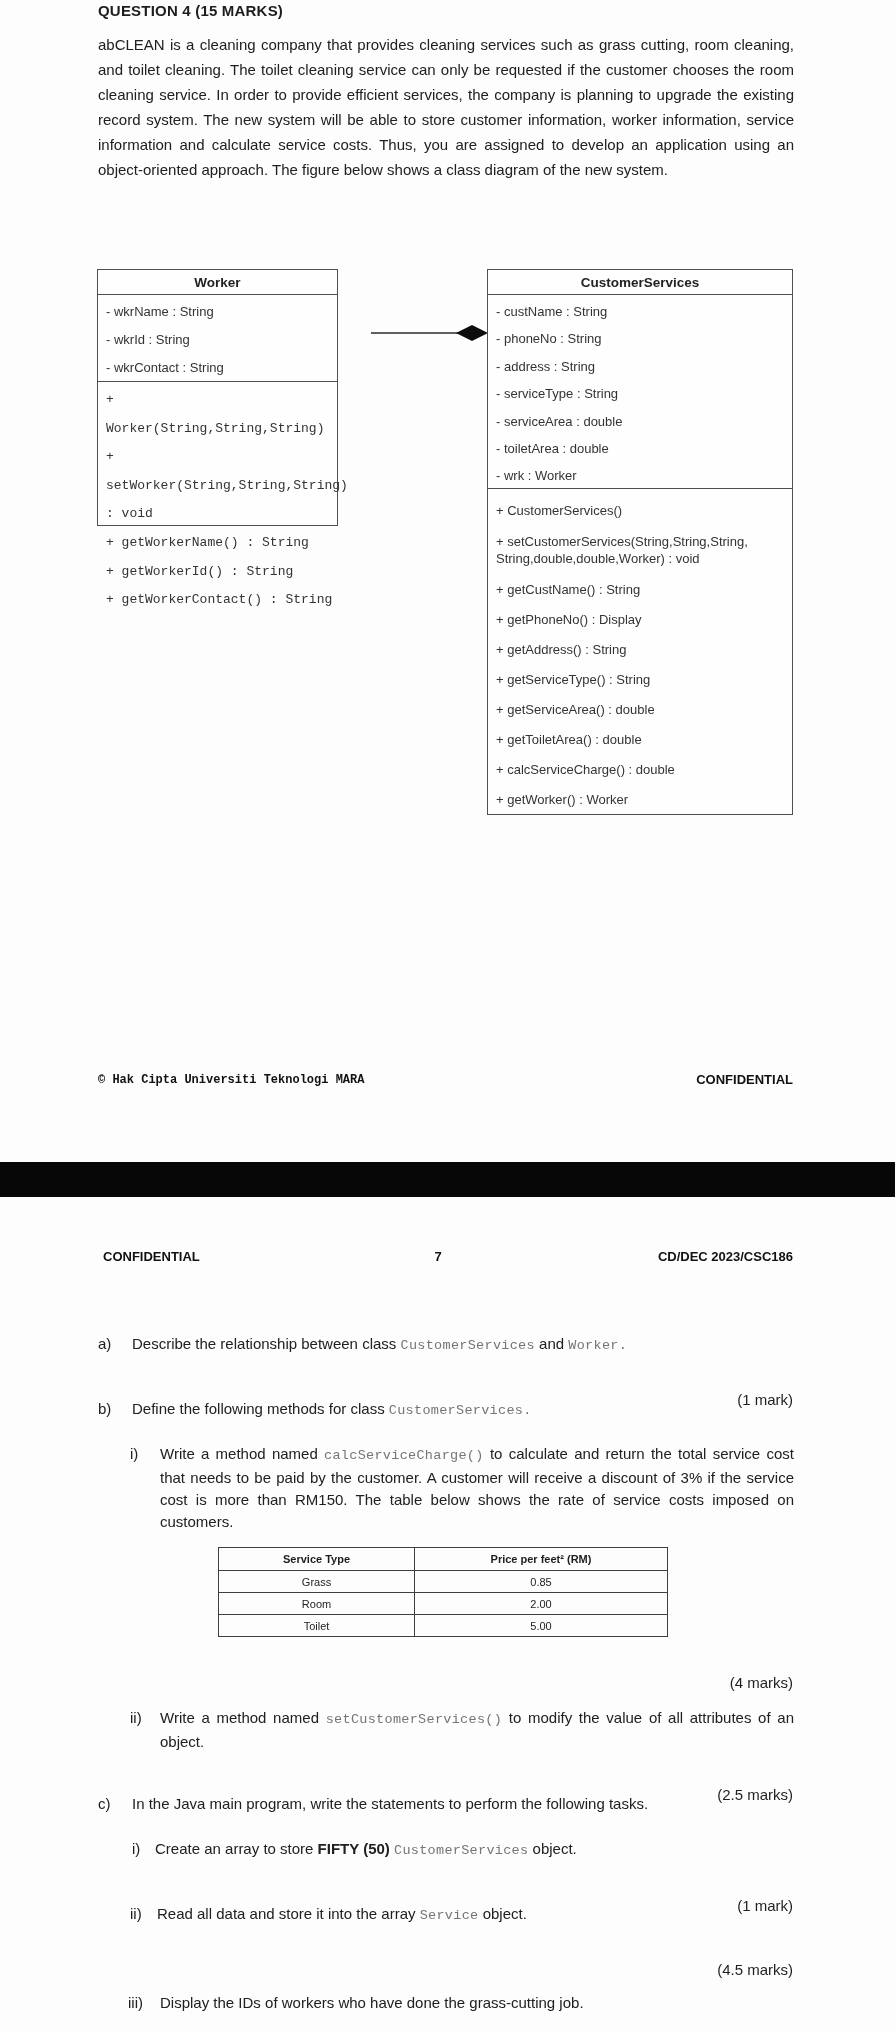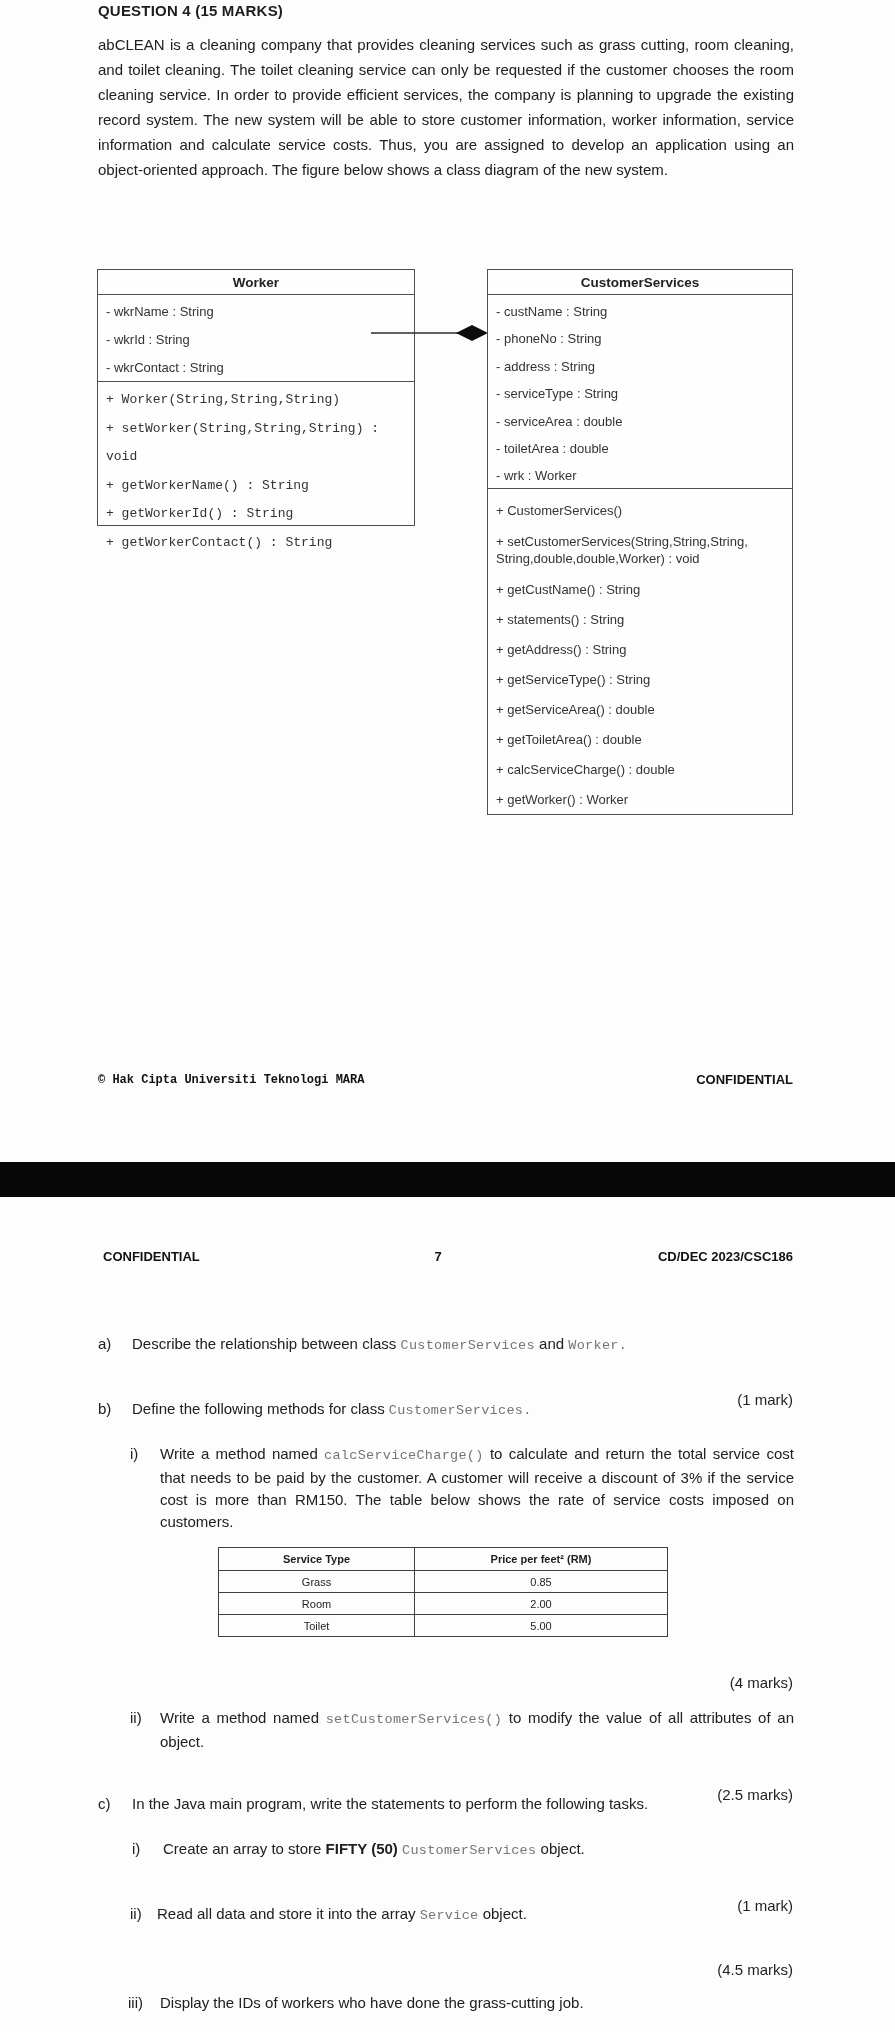--- a/index.html
+++ b/index.html
@@ -58,21 +58,21 @@
 <body>
 
 <div class="page">
 
   <div class="abs q-title" style="left:98px; top:2px;">QUESTION 4 (15 MARKS)</div>
 
   <div class="abs body-text" style="left:98px; top:32px; width:696px;">abCLEAN is a cleaning company that provides cleaning services such as grass cutting, room cleaning, and toilet cleaning. The toilet cleaning service can only be requested if the customer chooses the room cleaning service. In order to provide efficient services, the company is planning to upgrade the existing record system. The new system will be able to store customer information, worker information, service information and calculate service costs. Thus, you are assigned to develop an application using an object-oriented approach. The figure below shows a class diagram of the new system.</div>
 
   <div class="abs" style="left:0; top:0;">
 
-    <div class="abs uml-box" style="left:97px; top:269px; width:318px; height:257px;">
+    <div class="abs uml-box" style="left:97px; top:269px; width:241px; height:257px;">
       <div class="uml-title">Worker</div>
       <div class="uml-section uml-attrs-w">
         <div class="uml-row">- wkrName : String</div>
         <div class="uml-row">- wkrId : String</div>
         <div class="uml-row">- wkrContact : String</div>
       </div>
       <div class="uml-section uml-methods-w">
         <div class="uml-row">+ Worker(String,String,String)</div>
         <div class="uml-row">+ setWorker(String,String,String) : void</div>
         <div class="uml-row">+ getWorkerName() : String</div>
@@ -95,21 +95,21 @@
         <div class="uml-row">- serviceType : String</div>
         <div class="uml-row">- serviceArea : double</div>
         <div class="uml-row">- toiletArea : double</div>
         <div class="uml-row">- wrk : Worker</div>
       </div>
       <div class="uml-section uml-methods-c">
         <div class="uml-row">+ CustomerServices()</div>
         <div class="uml-row two-line">+ setCustomerServices(String,String,String,
 String,double,double,Worker) : void</div>
         <div class="uml-row">+ getCustName() :  String</div>
-        <div class="uml-row">+ statements() :  String</div>
+        <div class="uml-row">+ getPhoneNo() :  Display</div>
         <div class="uml-row">+ getAddress() :  String</div>
         <div class="uml-row">+ getServiceType() :  String</div>
         <div class="uml-row">+ getServiceArea() :  double</div>
         <div class="uml-row">+ getToiletArea() :  double</div>
         <div class="uml-row">+ calcServiceCharge() :  double</div>
         <div class="uml-row">+ getWorker() :  Worker</div>
       </div>
     </div>
   </div>
 
@@ -162,21 +162,21 @@
   <div class="abs marks right-edge" style="top:1640px;">(4 marks)</div>
 
   <div class="abs qa-text" style="left:130px; top:1707px;">ii)</div>
   <div class="abs qa-text justify" style="left:160px; top:1707px; width:634px;"><span>Write a method named </span><span class="code">setCustomerServices()</span><span> to modify the value of all attributes of an object.</span></div>
   <div class="abs marks right-edge" style="top:1752px;">(2.5 marks)</div>
 
   <div class="abs qa-text" style="left:98px; top:1793px;">c)</div>
   <div class="abs qa-text" style="left:132px; top:1793px; width:662px;">In the Java main program, write the statements to perform the following tasks.</div>
 
   <div class="abs qa-text" style="left:132px; top:1838px;">i)</div>
-  <div class="abs qa-text" style="left:163px; top:1838px; width:631px;"><span>Create an array to store </span><span class="bold">FIFTY (50) </span><span class="code">CustomerServices</span><span> object.</span></div>
+  <div class="abs qa-text" style="left:155px; top:1838px; width:631px;"><span>Create an array to store </span><span class="bold">FIFTY (50) </span><span class="code">CustomerServices</span><span> object.</span></div>
   <div class="abs marks right-edge" style="top:1863px;">(1 mark)</div>
 
   <div class="abs qa-text" style="left:130px; top:1903px;">ii)</div>
   <div class="abs qa-text" style="left:157px; top:1903px; width:637px;"><span>Read all data and store it into the array </span><span class="code">Service</span><span> object.</span></div>
   <div class="abs marks right-edge" style="top:1927px;">(4.5 marks)</div>
 
   <div class="abs qa-text" style="left:128px; top:1992px;">iii)</div>
   <div class="abs qa-text" style="left:160px; top:1992px; width:634px;">Display the IDs of workers who have done the grass-cutting job.</div>
   <div class="abs marks right-edge" style="top:2015px;">(3 marks)</div>
 

